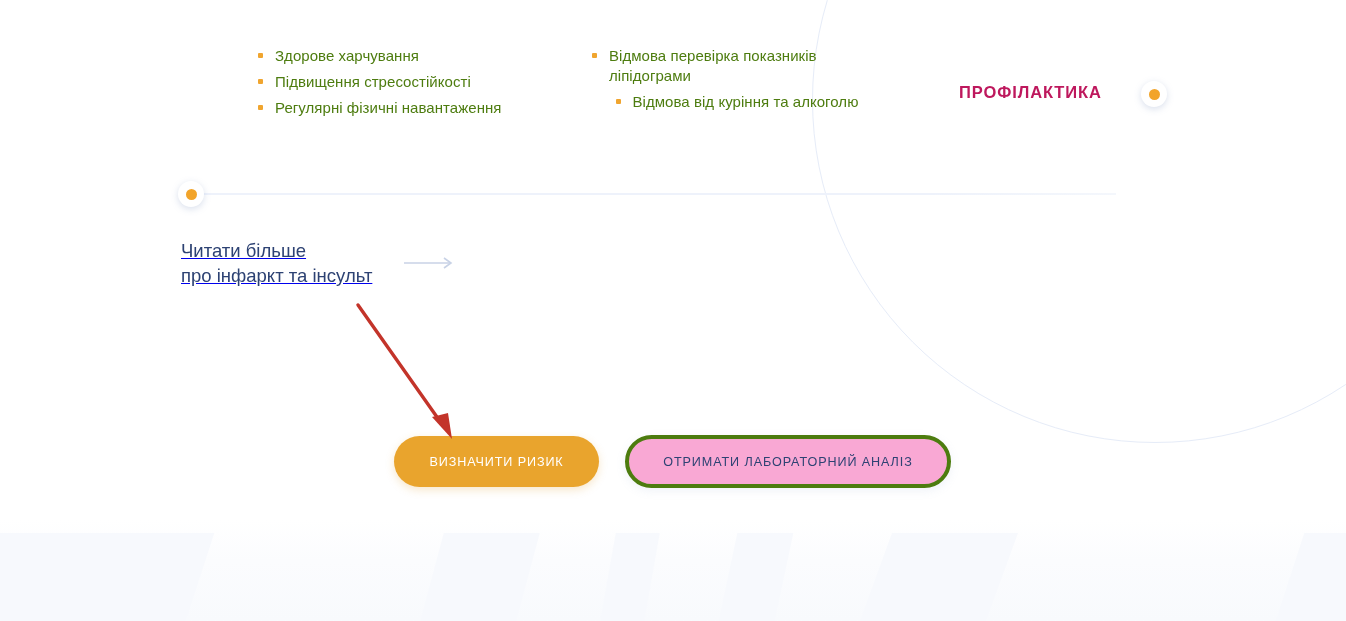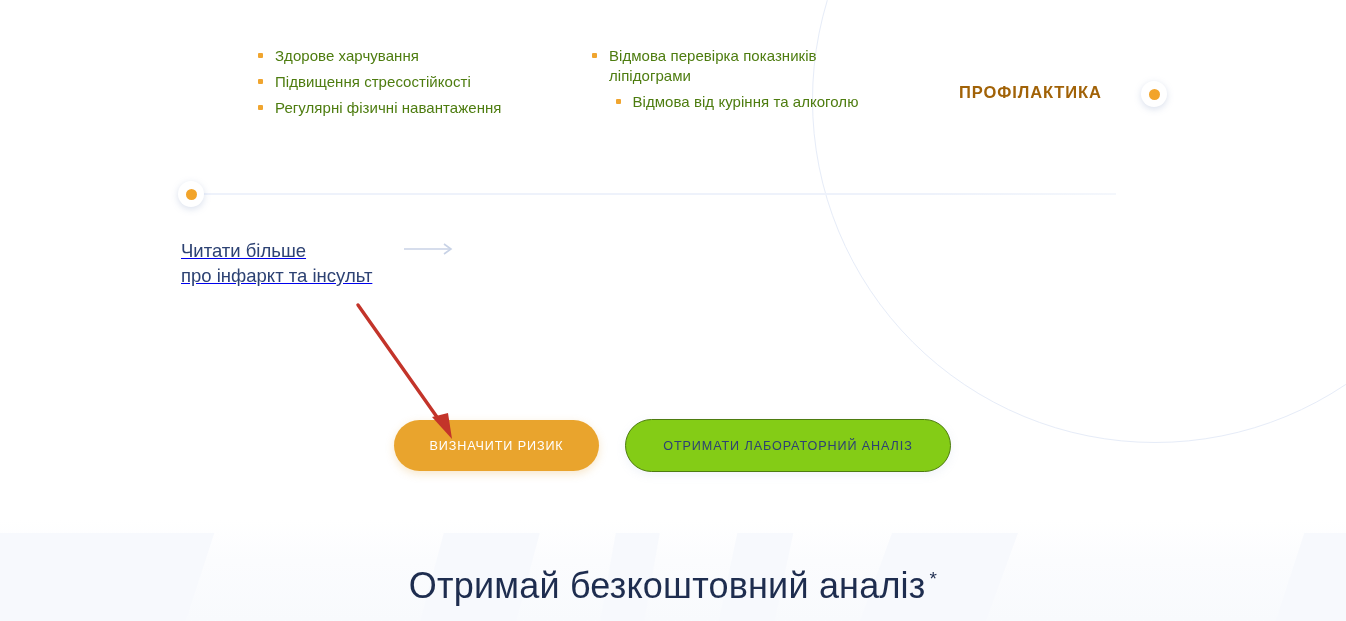--- a/index.html
+++ b/index.html
@@ -118,30 +118,31 @@
     letter-spacing: 0.05px;
   }
 
   .section-tag {
     position: absolute;
     left: 959px;
     top: 83px;
     font-size: 16.5px;
     font-weight: bold;
     letter-spacing: 0.9px;
-    color: #a16207;
+    color: #be185d;
     white-space: nowrap;
   }
 
   
   .read-more {
     position: absolute;
     left: 181px;
     top: 238px;
     display: flex;
+    align-items: center;
   }
   .read-more .rm-text {
     font-size: 18.5px;
     line-height: 25px;
     color: #2d4273;
     white-space: pre-line;
   }
   .rm-arrow {
     margin-left: 32px;
     margin-top: 4px;
@@ -157,39 +158,40 @@
   }
   .btn {
     border: none;
     cursor: pointer;
     font-family: "Liberation Sans", sans-serif;
     letter-spacing: 0.9px;
     white-space: nowrap;
     display: flex;
     align-items: center;
     justify-content: center;
+    margin-top: 16px;
   }
   .btn-primary {
     width: 205px;
     height: 51px;
     border-radius: 26px;
     background: #e9a42d;
     color: #ffffff;
     font-size: 12.6px;
     box-shadow: 0 3px 9px rgba(222,160,52,0.25);
   }
   .btn-secondary {
     width: 326px;
     height: 53px;
     margin-left: 26px;
     border-radius: 27px;
-    background: #84cc16;
+    background: #f9a8d4;
     color: #2d4273;
     font-size: 12.6px;
-    border: 1px solid #4d7c0f;
+    border: 4px solid #4d7c0f;
     box-shadow: 0 3px 10px rgba(140,160,200,0.13);
   }
 
   
   .annot-arrow {
     position: absolute;
     left: 340px;
     top: 295px;
     pointer-events: none;
   }
@@ -282,17 +284,14 @@
     <button class="btn btn-secondary">ОТРИМАТИ ЛАБОРАТОРНИЙ АНАЛІЗ</button>
   </div>
 
   <div class="annot-arrow">
     <svg width="140" height="150" viewBox="0 0 140 150">
       <line x1="18" y1="10" x2="104" y2="132" stroke="#c3342a" stroke-width="3.4" stroke-linecap="round"></line>
       <polygon points="112,144 92,122 108,118" fill="#c3342a"></polygon>
     </svg>
   </div>
 
-  <div class="bottom-heading">
-    <span>Отримай безкоштовний аналіз</span><span class="star">*</span>
-  </div>
 
 </div>
 
 </body></html>

